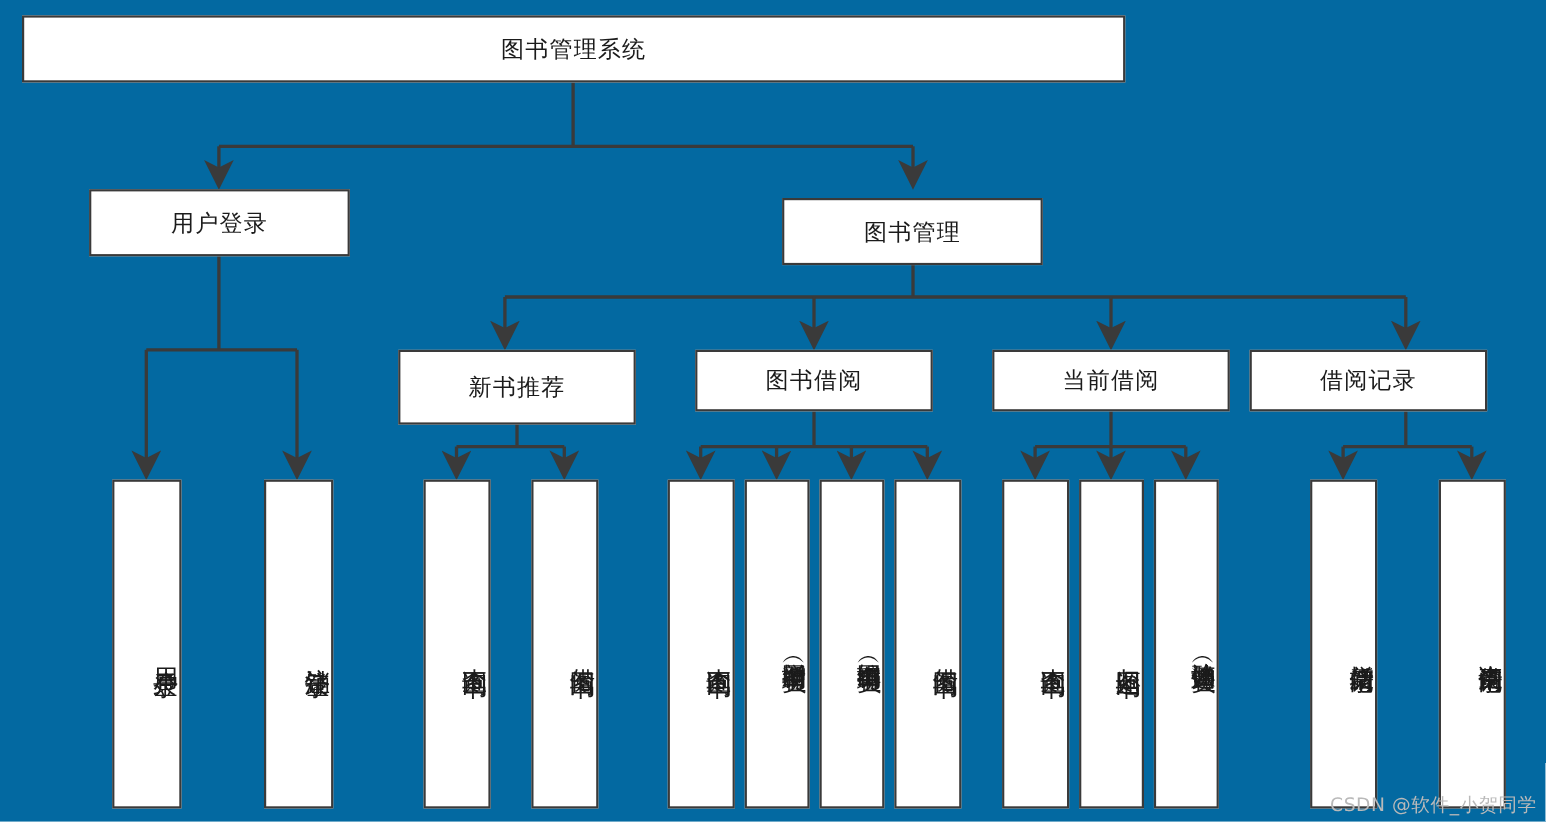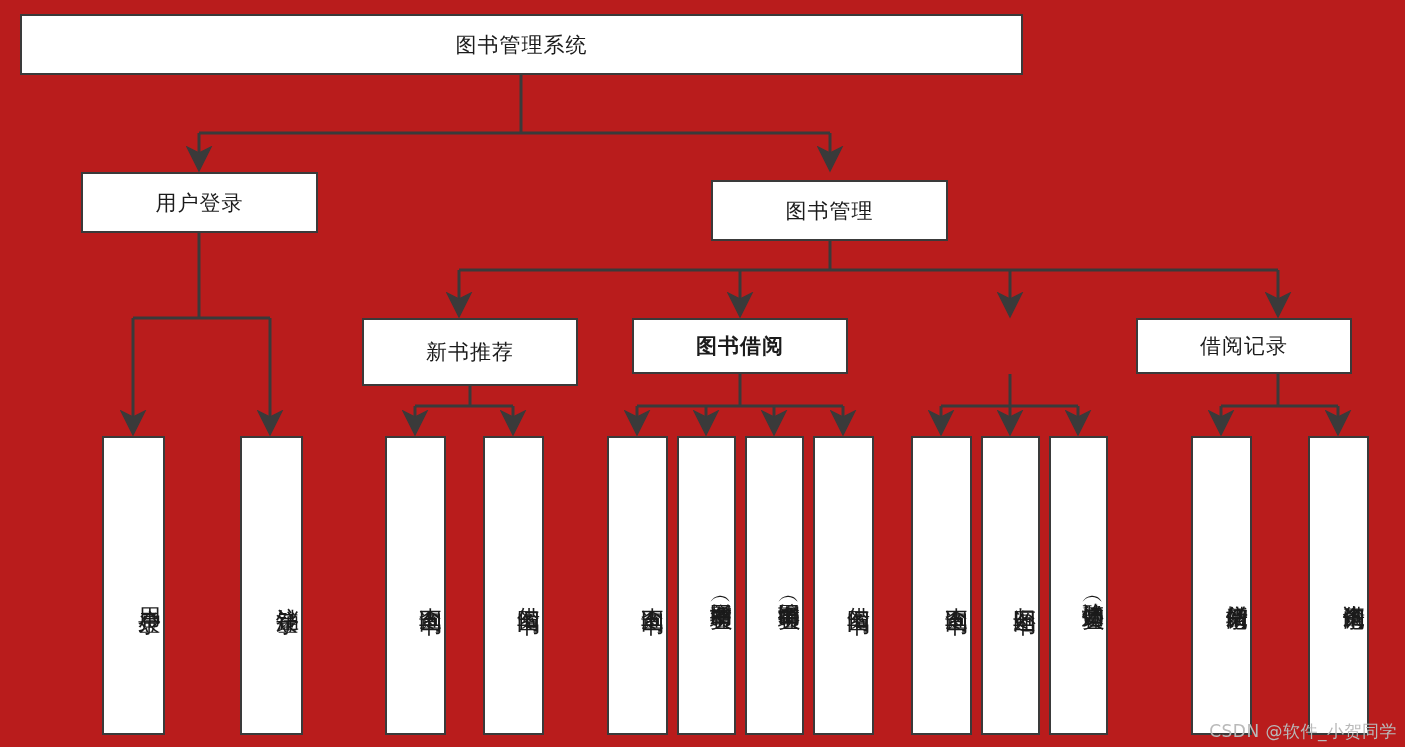--- a/index.html
+++ b/index.html
@@ -8,21 +8,21 @@
     padding: 0;
     background: #ffffff;
   }
   body {
     font-family: "DejaVu Sans", "Liberation Sans", sans-serif;
   }
   #canvas {
     position: relative;
     width: 1405px;
     height: 747px;
-    background: #b91c1c;
+    background: #0369a1;
     overflow: hidden;
   }
   #edges {
     position: absolute;
     left: 0;
     top: 0;
     width: 1405px;
     height: 747px;
     pointer-events: none;
   }
@@ -134,24 +134,27 @@
   </div>
 
   <div class="node h" style="left:711px; top:180px; width:237px; height:61px;">
     <span class="node-label">图书管理</span>
   </div>
 
   <div class="node h" style="left:362px; top:318px; width:216px; height:68px;text-align:right;">
     <span class="node-label">新书推荐</span>
   </div>
 
-  <div class="node h" style="left:632px; top:318px; width:216px; height:56px;font-weight:bold;">
+  <div class="node h" style="left:632px; top:318px; width:216px; height:56px;">
     <span class="node-label">图书借阅</span>
   </div>
 
+  <div class="node h" style="left:902px; top:318px; width:216px; height:56px;">
+    <span class="node-label">当前借阅</span>
+  </div>
 
   <div class="node h" style="left:1136px; top:318px; width:216px; height:56px;">
     <span class="node-label">借阅记录</span>
   </div>
 
   <div class="node v" style="left:102px; top:436px; width:63px; height:299px;">
     <span class="node-label">用户登录</span>
   </div>
 
   <div class="node v" style="left:240px; top:436px; width:63px; height:299px;">

